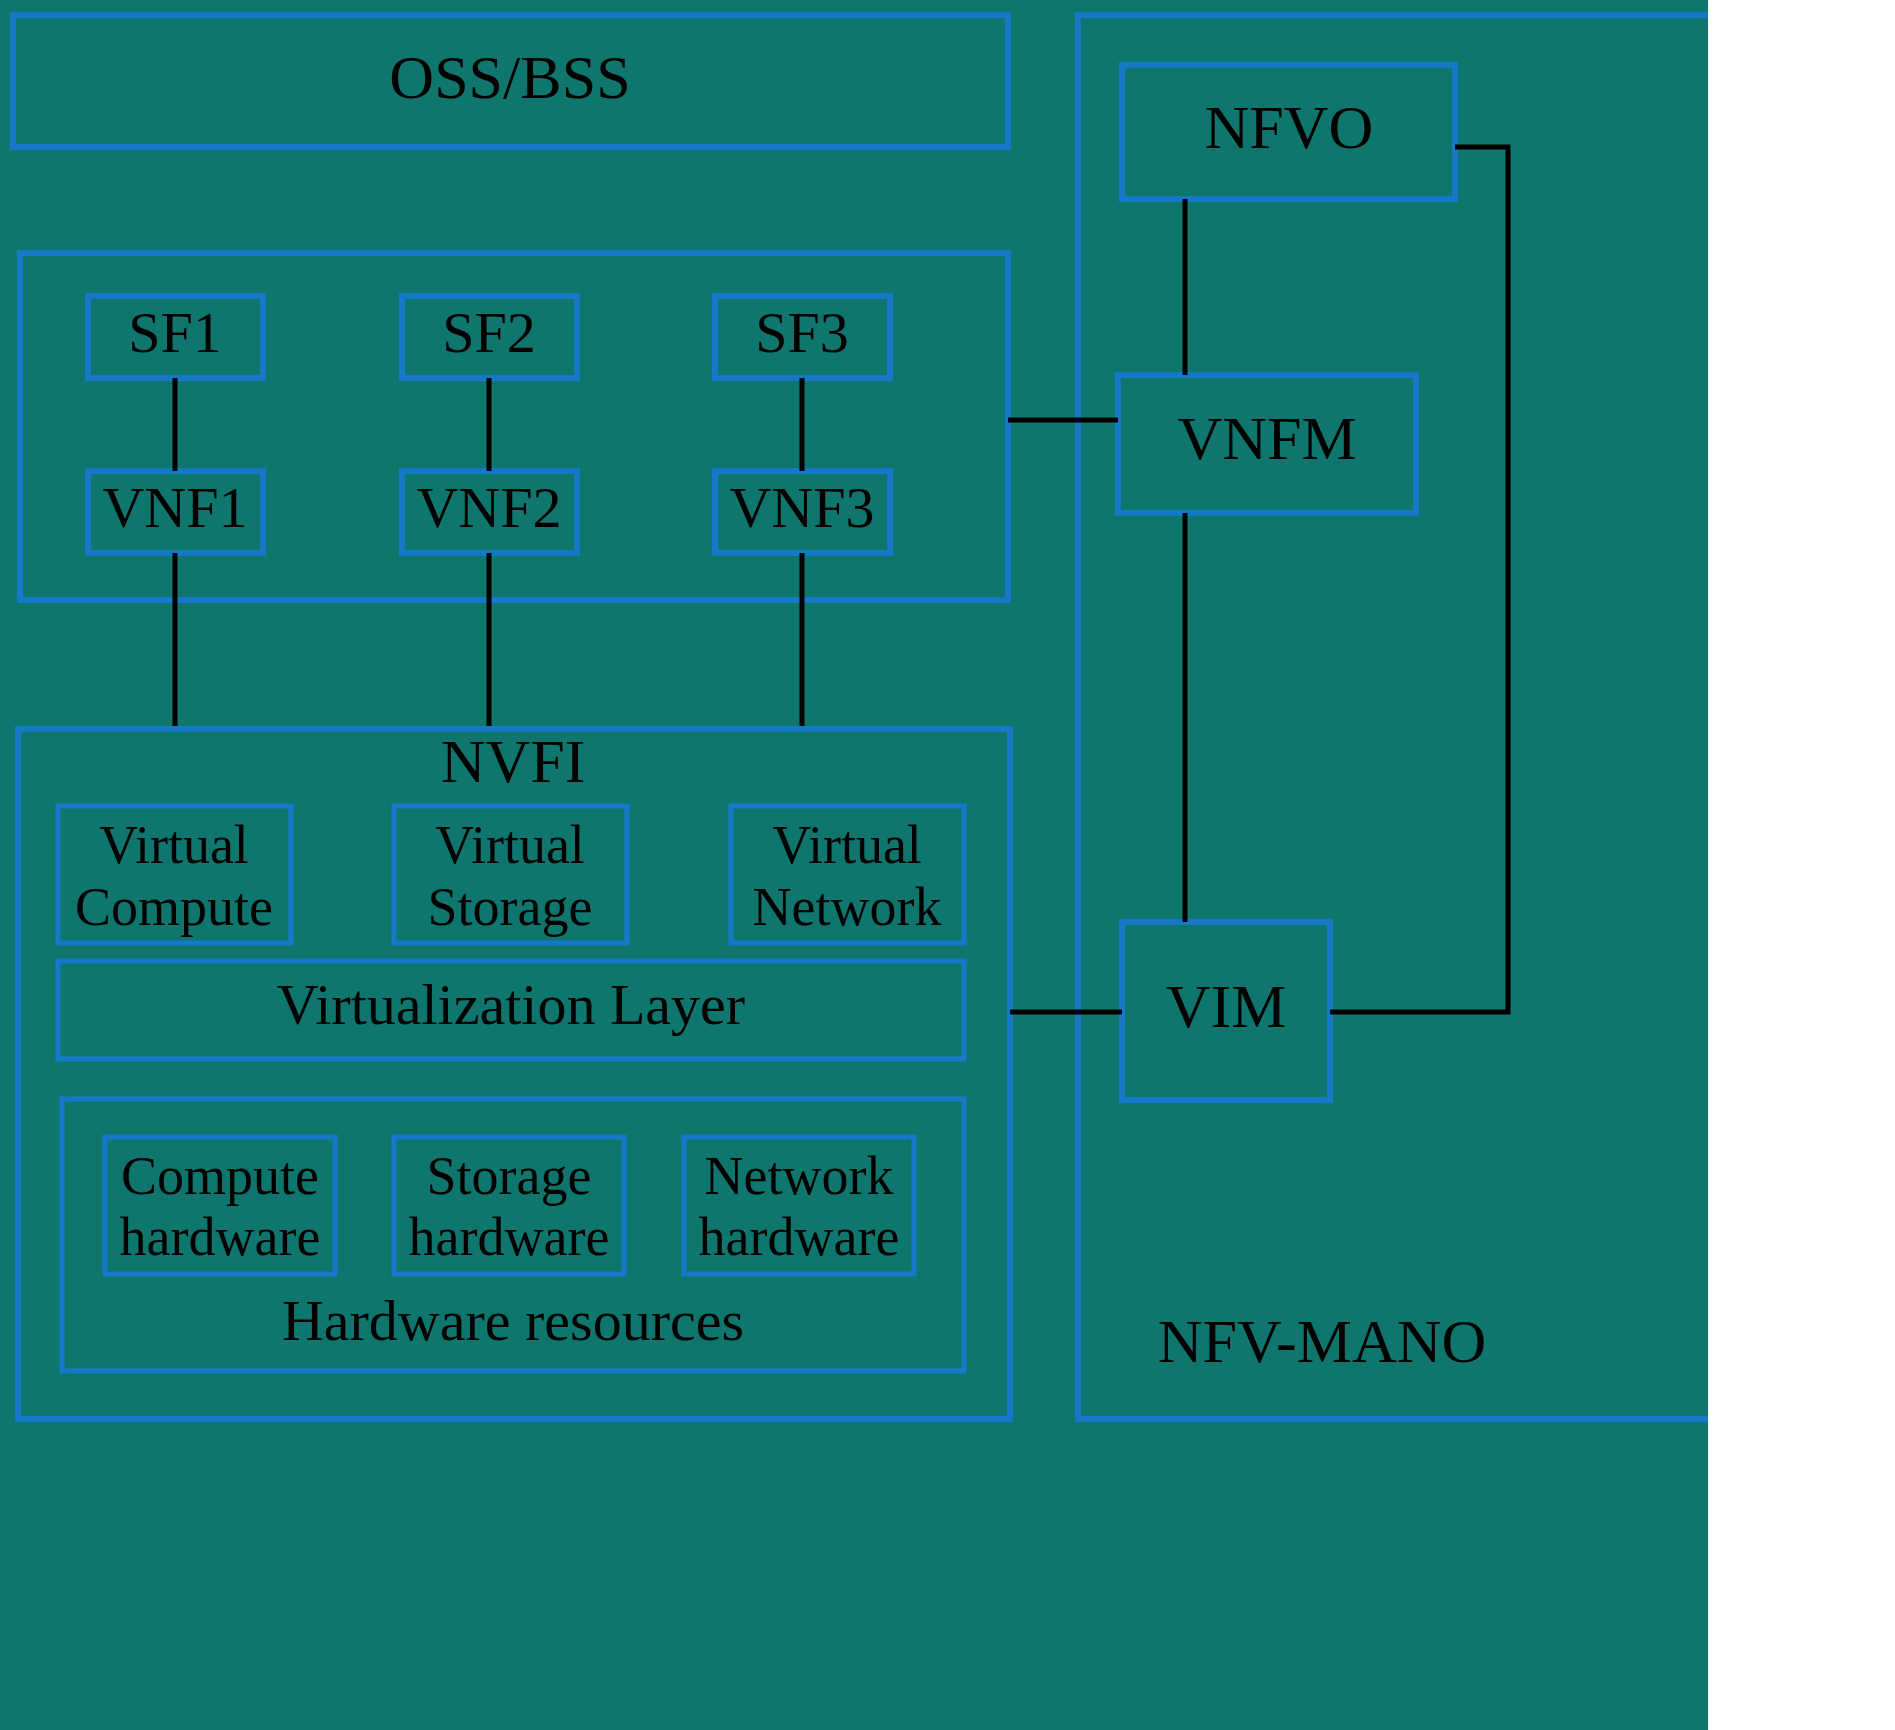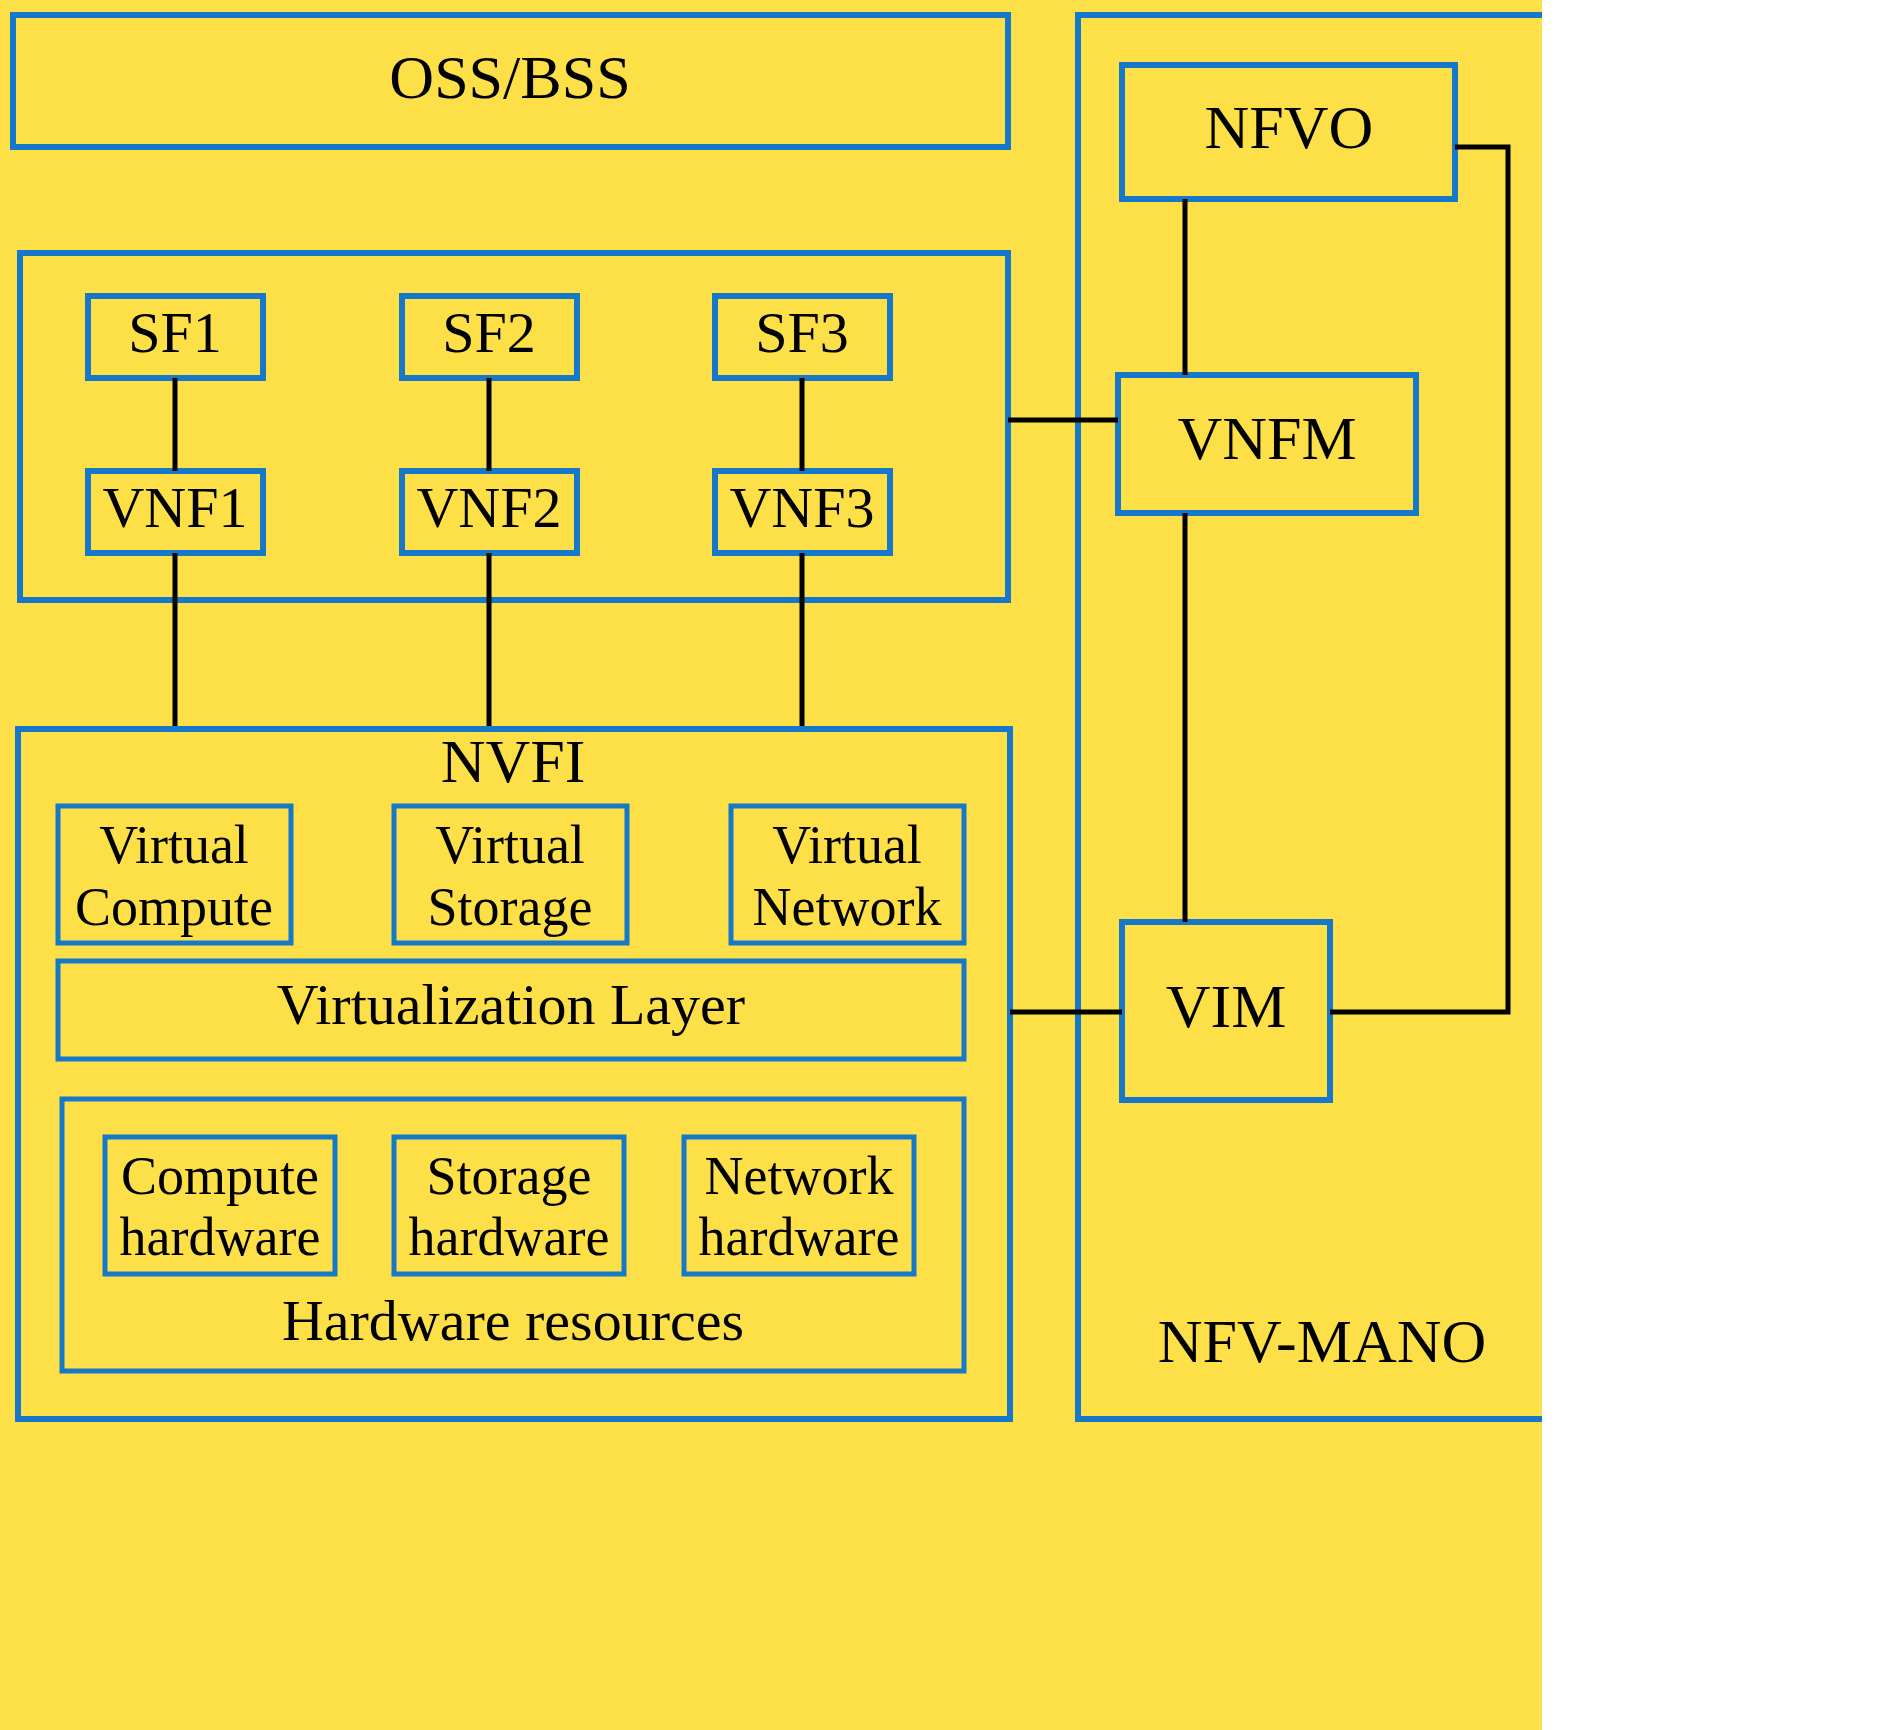--- a/index.html
+++ b/index.html
@@ -6,23 +6,23 @@
   html, body {
     margin: 0;
     padding: 0;
     background: #ffffff;
   }
   body {
     font-family: "Liberation Serif", "DejaVu Serif", serif;
   }
   #diagram-root {
     position: relative;
-    width: 1542px;
+    width: 1708px;
     height: 1730px;
-    background: #fde047;
+    background: #0f766e;
     overflow: hidden;
   }
   svg.diagram-canvas {
     display: block;
     width: 1895px;
     height: 1730px;
   }
   .box-rect {
     fill: none;
     stroke: #1578c8;

